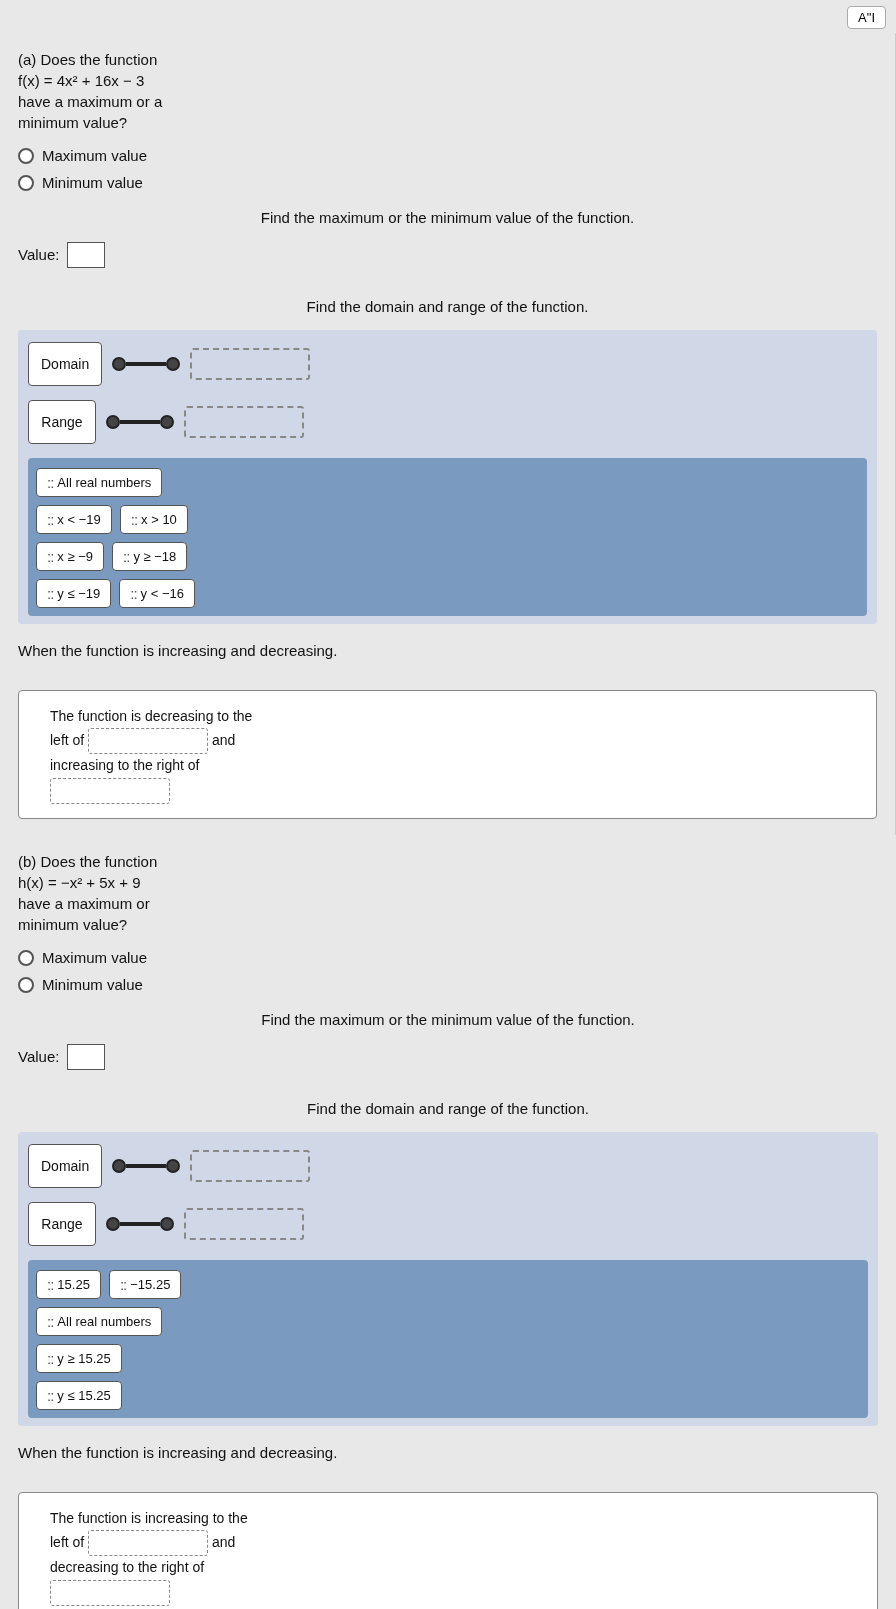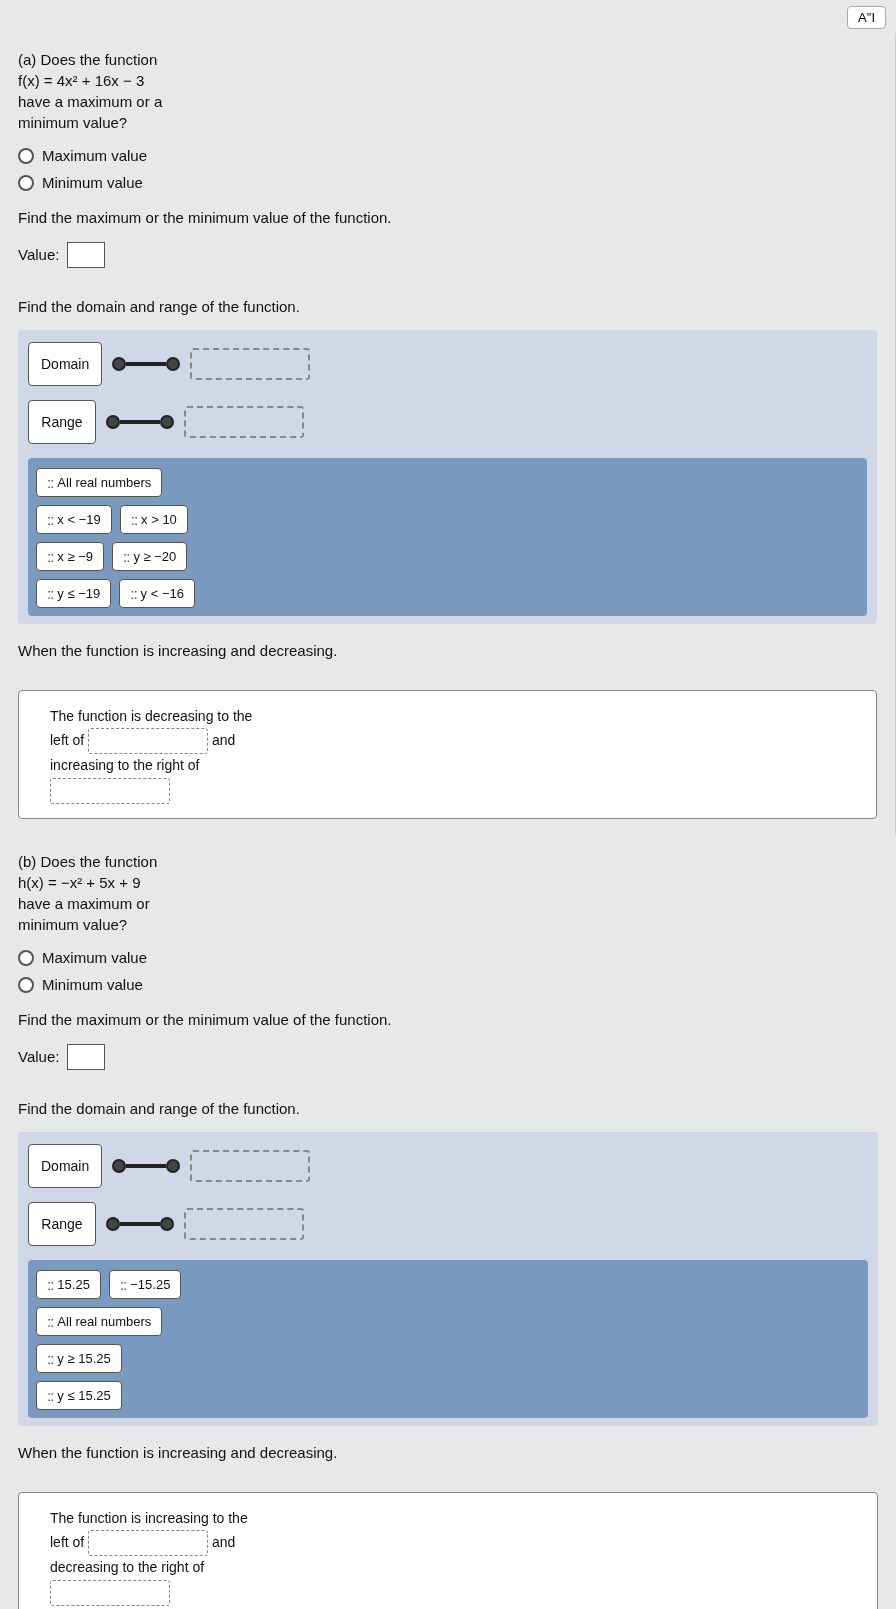--- a/index.html
+++ b/index.html
@@ -78,20 +78,21 @@
       background: #fff;
       flex-shrink: 0;
       display: inline-block;
     }
 
     
     .prompt-text {
       font-size: 15px;
       line-height: 1.5;
       margin-bottom: 12px;
+      text-align: center;
     }
 
     
     .value-row {
       display: flex;
       align-items: center;
       gap: 8px;
       margin-bottom: 28px;
       font-size: 15px;
     }
@@ -308,21 +309,21 @@
             </div>
           </div>
 
           <div class="options-row">
             <div class="chip">
               <span class="chip-dots">::</span>
               <span>x ≥ −9</span>
             </div>
             <div class="chip">
               <span class="chip-dots">::</span>
-              <span>y ≥ −20</span>
+              <span>y ≥ −18</span>
             </div>
           </div>
 
           <div class="options-row">
             <div class="chip">
               <span class="chip-dots">::</span>
               <span>y ≤ −19</span>
             </div>
             <div class="chip">
               <span class="chip-dots">::</span>

